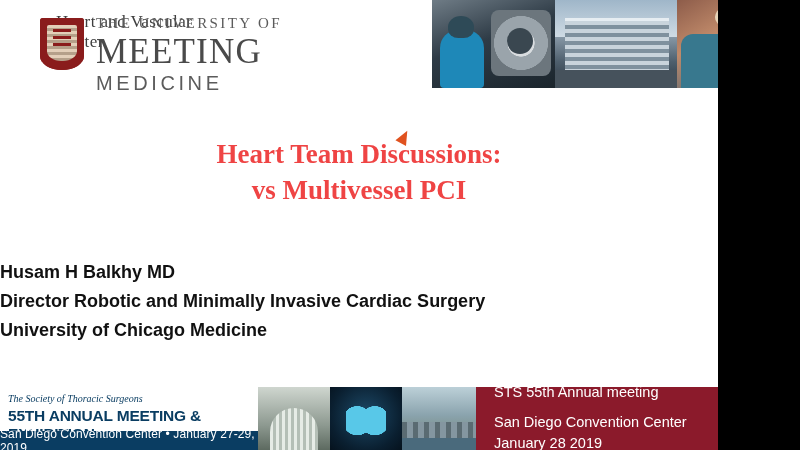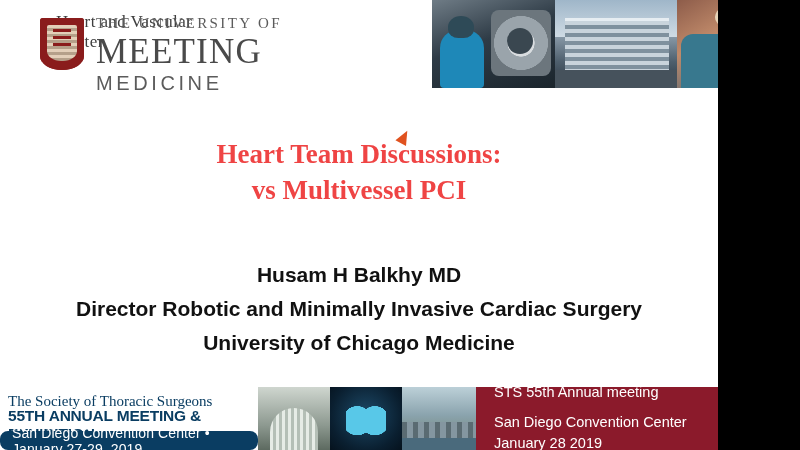--- a/index.html
+++ b/index.html
@@ -153,25 +153,25 @@
     font-size: 27px;
     line-height: 1.34;
   }
 
   
   .author {
     position: absolute;
     left: 0;
     right: 0;
     top: 258px;
-    text-align: center;
+    text-align: left;
     color: #111;
     font-family: "Liberation Sans", sans-serif;
     font-weight: bold;
-    font-size: 21px;
+    font-size: 18px;
     line-height: 1.62;
   }
 
   
   .cursor {
     position: absolute;
     left: 398px;
     top: 130px;
     width: 0; height: 0;
     border-left: 6px solid transparent;
@@ -188,38 +188,37 @@
     display: flex;
   }
   .footer-left {
     width: 258px;
     background: #ffffff;
     position: relative;
   }
   .sts-line1 {
     position: absolute; left: 8px; top: 6px;
     font-family: "Liberation Serif", serif;
-    font-size: 15px; color: #0a3d62; 
+    font-size: 10px; color: #0a3d62; font-style: italic;
   }
   .sts-line2 {
     position: absolute; left: 8px; top: 20px;
     font-family: "Liberation Sans", sans-serif;
     font-size: 15.5px; font-weight: bold; color: #0a3d62;
     letter-spacing: -0.2px;
   }
   .sts-bar {
     position: absolute; left: 0; bottom: 0; width: 258px; height: 19px;
     background: #0a3d62;
     color: #fff;
     font-family: "Liberation Sans", sans-serif;
-    font-size: 14px;
-    display: flex; align-items: center; padding-left: 12px;
+    font-size: 12px;
+    display: flex; align-items: center; padding-left: 0;
     box-sizing: border-box;
     letter-spacing: .1px;
-    border-radius: 8px;
   }
   .footer-images { width: 218px; display: flex; }
   .fimg { position: relative; overflow: hidden; }
   .fimg-1 { width: 72px; background: linear-gradient(180deg,#cfd6cf 0%,#8e9a91 60%,#5d6a60 100%); }
   .fimg-2 { width: 72px; background: radial-gradient(circle at 50% 45%, #1d4a68 0%, #0a1f30 70%, #05121d 100%); }
   .fimg-3 { width: 74px; background: linear-gradient(180deg,#bcd0d8 0%,#8aa3ad 45%,#6d7f6a 100%); }
   .dome {
     position: absolute; left: 50%; transform: translateX(-50%); bottom: 0;
     width: 48px; height: 42px;
     background: repeating-linear-gradient(90deg,#e6ece6 0 3px,#b4bfb6 3px 6px);

